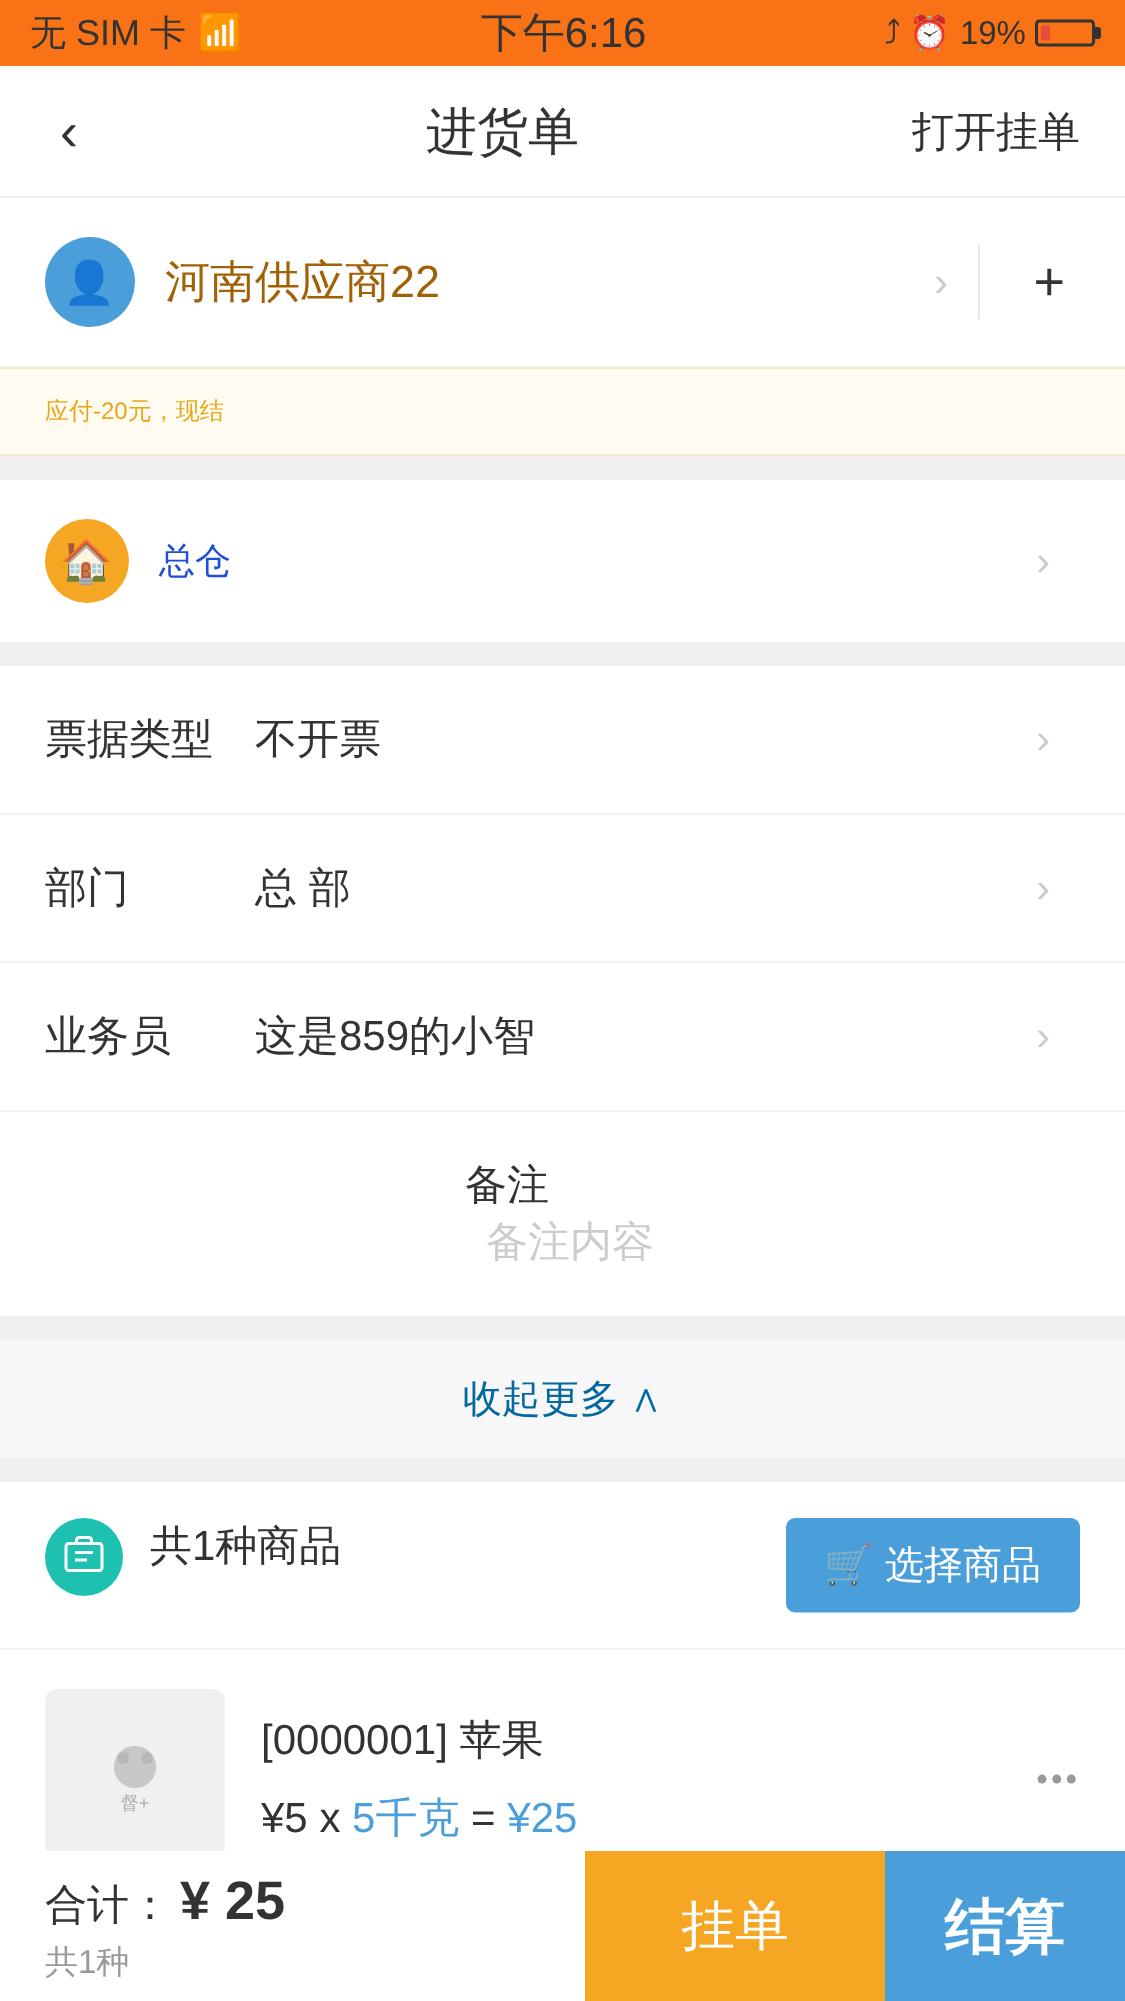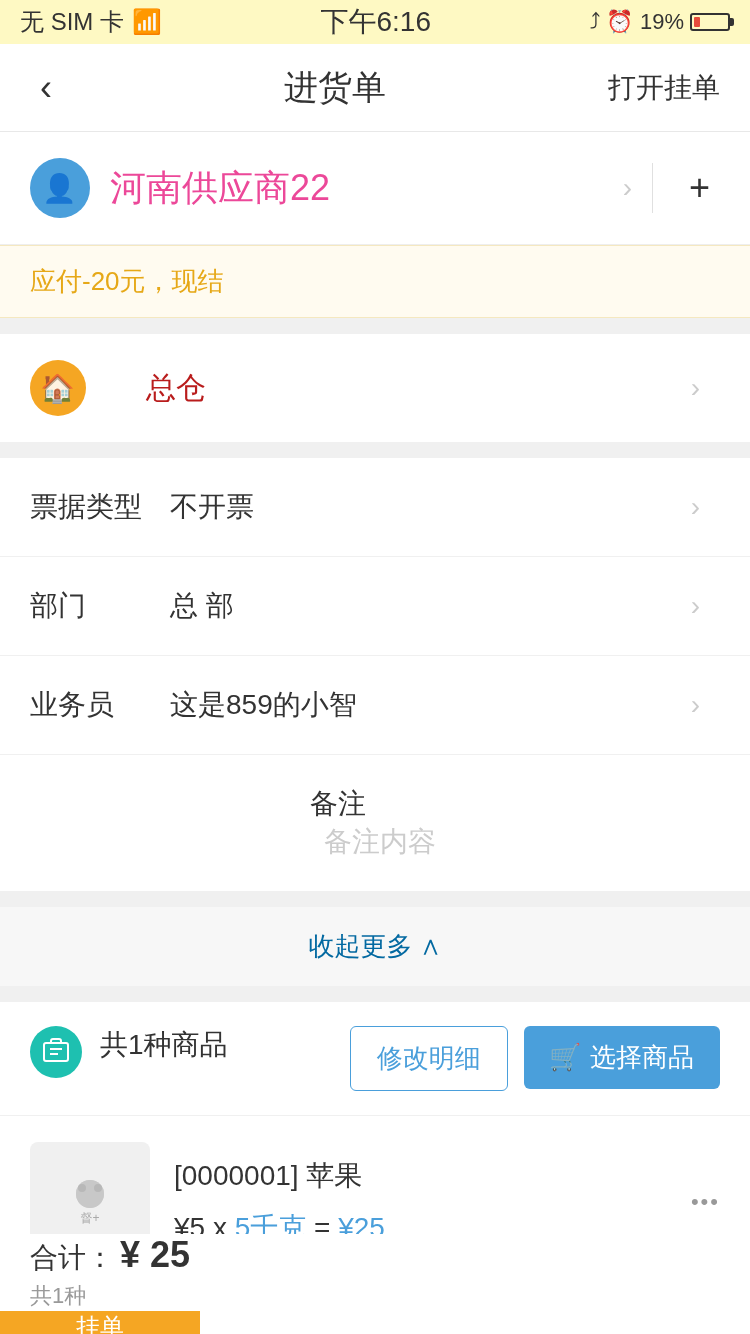--- a/index.html
+++ b/index.html
@@ -9,21 +9,21 @@
       min-height: 1334px;
       font-family: -apple-system, "PingFang SC", "Helvetica Neue", sans-serif;
       background: #f0f0f0;
       font-size: 28px;
       color: #333;
     }
 
     
     .status-bar {
       height: 44px;
-      background: #fef9c3;
+      background: #f97316;
       display: flex;
       align-items: center;
       justify-content: space-between;
       padding: 0 20px;
       font-size: 24px;
       color: #333;
     }
     .status-left { display: flex; align-items: center; gap: 8px; }
     .status-center { font-size: 28px; font-weight: 500; }
     .status-right { display: flex; align-items: center; gap: 6px; font-size: 22px; }
@@ -109,22 +109,22 @@
       display: flex;
       align-items: center;
       justify-content: center;
       color: white;
       font-size: 28px;
       margin-right: 20px;
       flex-shrink: 0;
     }
     .supplier-name {
       flex: 1;
-      font-size: 36px;
-      color: #ec4899;
+      font-size: 30px;
+      color: #a16207;
     }
     .chevron-right {
       color: #ccc;
       font-size: 28px;
       margin-right: 20px;
     }
     .divider-v {
       width: 1px;
       height: 50px;
       background: #e0e0e0;
@@ -134,21 +134,21 @@
       font-size: 36px;
       color: #333;
       cursor: pointer;
       padding: 5px 10px;
     }
 
     
     .alert-banner {
       background: #fffbf0;
       padding: 18px 30px;
-      font-size: 26px;
+      font-size: 16px;
       color: #e6a817;
       border-top: 1px solid #f5e8c0;
       border-bottom: 1px solid #f5e8c0;
     }
 
     
     .warehouse-row {
       display: flex;
       align-items: center;
       padding: 26px 30px;
@@ -162,23 +162,22 @@
       background: #f5a623;
       display: flex;
       align-items: center;
       justify-content: center;
       margin-right: 20px;
       font-size: 28px;
       flex-shrink: 0;
     }
     .warehouse-name {
       flex: 1;
-      font-size: 30px;
-      color: #b91c1c;
-      margin-left: 40px;
+      font-size: 24px;
+      color: #1d4ed8;
     }
 
     
     .form-section {
       background: #fff;
       margin-top: 16px;
     }
     .form-row {
       display: flex;
       align-items: center;
@@ -312,21 +311,20 @@
     
     .bottom-bar {
       position: fixed;
       bottom: 0;
       left: 0;
       width: 750px;
       height: 100px;
       display: flex;
       align-items: stretch;
       background: #fff;
-      flex-direction: column;
     }
     .total-section {
       flex: 1;
       display: flex;
       flex-direction: column;
       justify-content: center;
       padding: 0 30px;
       background: #fff;
     }
     .total-label {
@@ -340,21 +338,21 @@
     }
     .total-amount {
       font-size: 36px;
       font-weight: bold;
       color: #333;
     }
     .btn-hang {
       width: 200px;
       background: #f5a623;
       color: #fff;
-      font-size: 24px;
+      font-size: 36px;
       border: none;
       cursor: pointer;
       display: flex;
       align-items: center;
       justify-content: center;
     }
     .btn-settle {
       width: 160px;
       background: #4a9fdb;
       color: #fff;
@@ -451,21 +449,20 @@
     <div class="products-header">
       <div class="product-count-icon">
         <svg width="30" height="30" viewBox="0 0 30 30" fill="white">
           <rect x="3" y="6" width="24" height="18" rx="2" stroke="white" stroke-width="2" fill="none"></rect>
           <path d="M10 6 L10 4 Q10 2 12 2 L18 2 Q20 2 20 4 L20 6" stroke="white" stroke-width="2" fill="none"></path>
           <line x1="9" y1="12" x2="21" y2="12" stroke="white" stroke-width="2"></line>
           <line x1="9" y1="17" x2="17" y2="17" stroke="white" stroke-width="2"></line>
         </svg>
       </div>
       <div class="products-count-text">共1种商品</div>
-      <button class="btn-outline">修改明细</button>
       <button class="btn-filled">
         <span>🛒</span>
         <span>选择商品</span>
       </button>
     </div>
 
     <div class="product-item">
       <div class="product-thumb">
         <svg width="60" height="60" viewBox="0 0 60 60" fill="#ccc">
           <circle cx="30" cy="22" r="14" fill="#d0d0d0"></circle>

